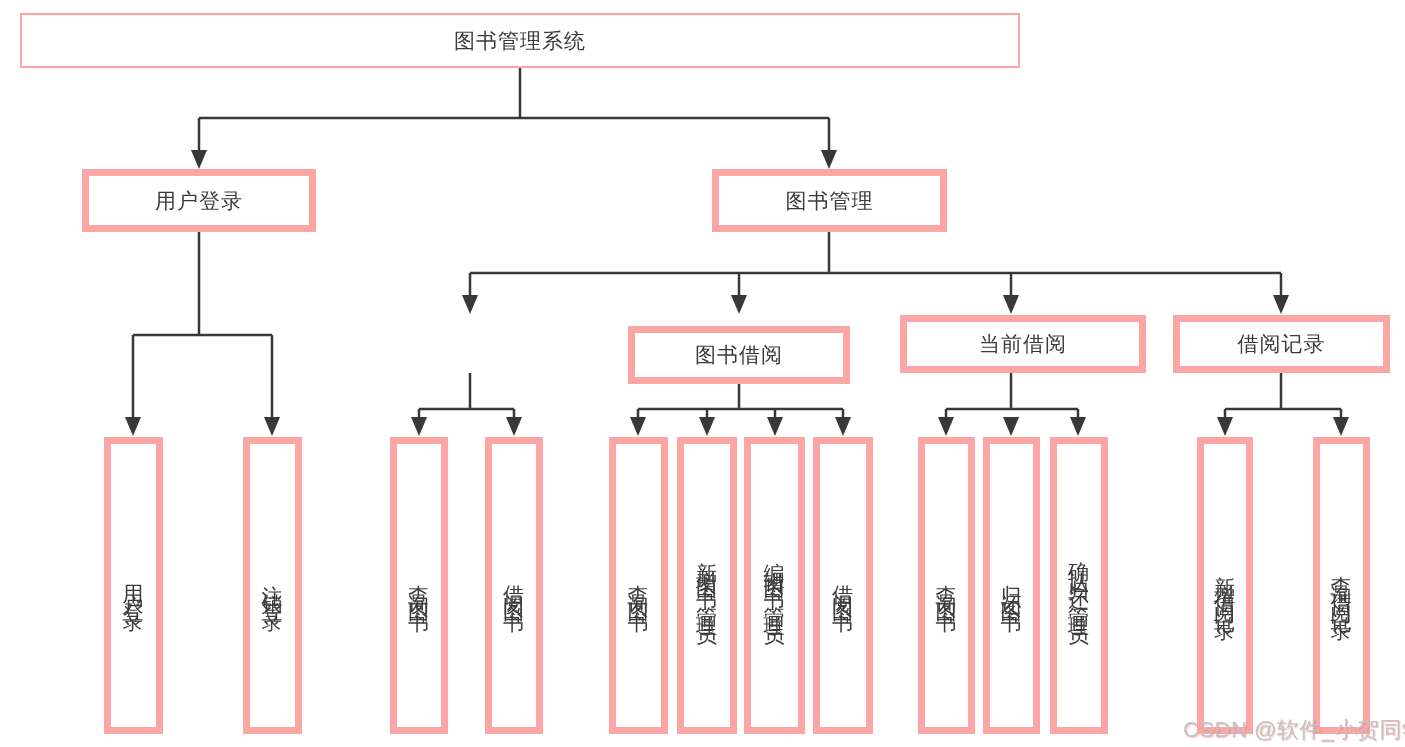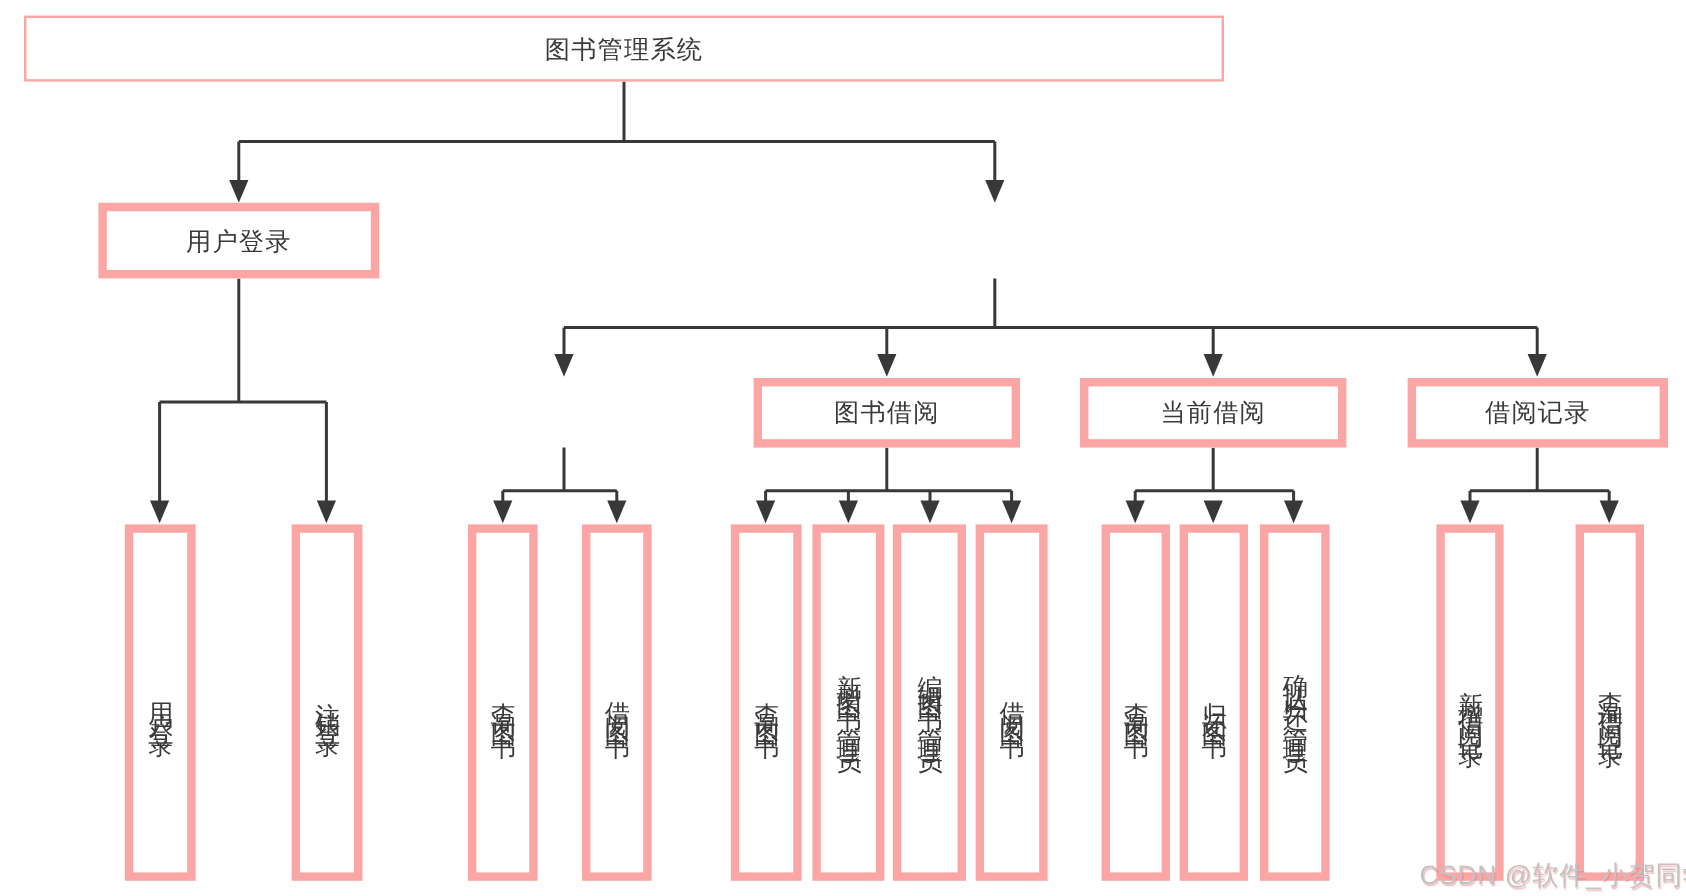--- a/index.html
+++ b/index.html
@@ -50,23 +50,24 @@
       <polygon points="1003,417 1019,417 1011,436"></polygon>
       <polygon points="1070,417 1086,417 1078,436"></polygon>
       <polygon points="1217,417 1233,417 1225,436"></polygon>
       <polygon points="1333,417 1349,417 1341,436"></polygon>
     </g>
   </svg>
 
   <div class="box root" style="left:20px;top:13px;width:1000px;height:55px">图书管理系统</div>
 
   <div class="box" style="left:82px;top:169px;width:234px;height:63px">用户登录</div>
+  <div class="box" style="left:712px;top:169px;width:235px;height:63px">图书管理</div>
 
-  <div class="box" style="left:628px;top:315px;width:222px;height:58px">图书借阅</div>
-  <div class="box" style="left:900px;top:315px;width:222px;height:58px">当前借阅</div>
+  <div class="box" style="left:628px;top:326px;width:222px;height:58px">图书借阅</div>
+  <div class="box" style="left:900px;top:315px;width:246px;height:58px">当前借阅</div>
   <div class="box" style="left:1173px;top:315px;width:217px;height:58px">借阅记录</div>
 
   <div class="box leaf" style="left:104px;top:437px;width:59px;height:297px">用户登录</div>
   <div class="box leaf" style="left:243px;top:437px;width:59px;height:297px">注销登录</div>
   <div class="box leaf" style="left:390px;top:437px;width:58px;height:297px">查询图书</div>
   <div class="box leaf" style="left:485px;top:437px;width:58px;height:297px">借阅图书</div>
   <div class="box leaf" style="left:609px;top:437px;width:59px;height:297px">查询图书</div>
   <div class="box leaf" style="left:677px;top:437px;width:60px;height:297px">新增图书（管理员）</div>
   <div class="box leaf" style="left:744px;top:437px;width:61px;height:297px">编辑图书（管理员）</div>
   <div class="box leaf" style="left:813px;top:437px;width:60px;height:297px">借阅图书</div>

